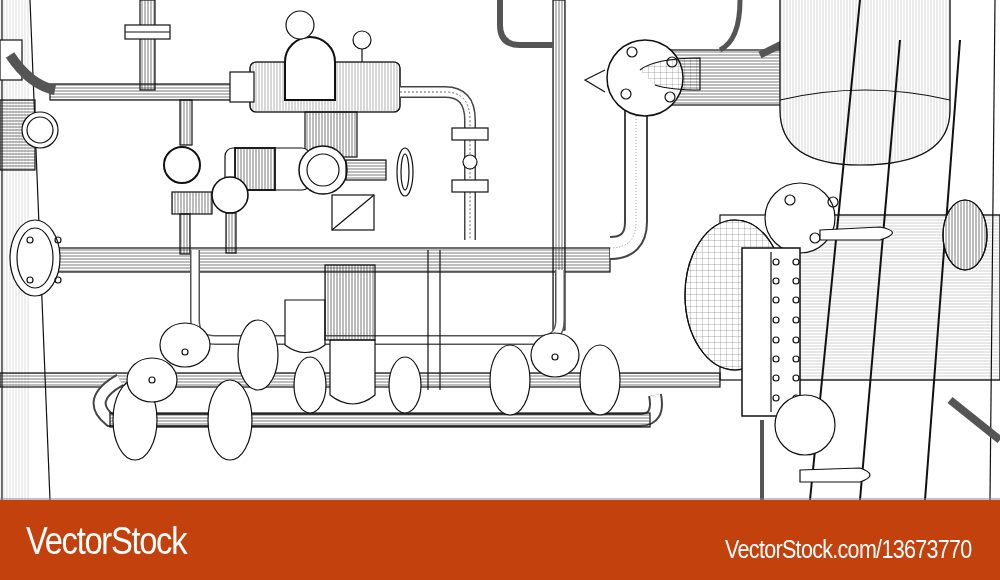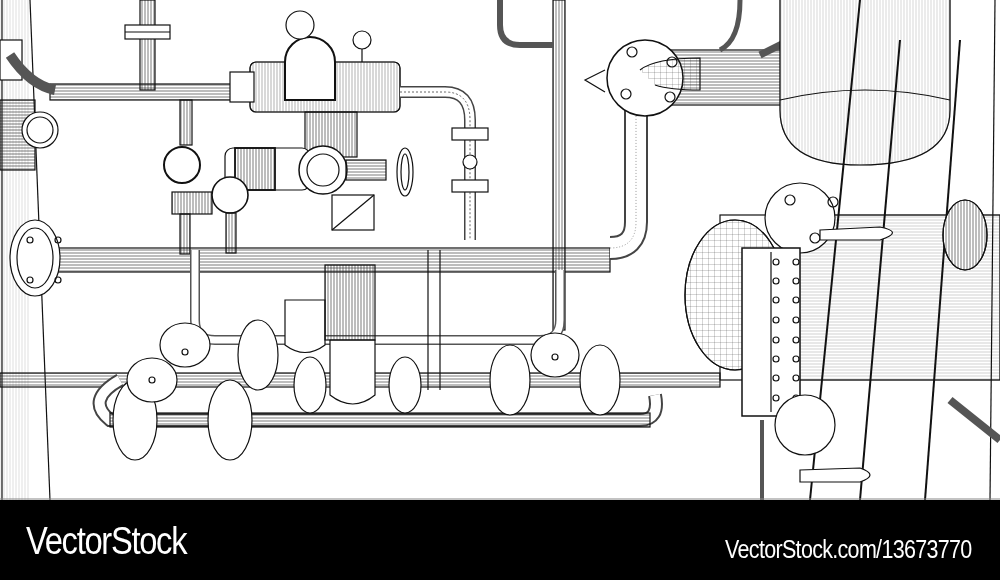--- a/index.html
+++ b/index.html
@@ -1,19 +1,19 @@
 <!DOCTYPE html>
 <html><head>
 <meta charset="utf-8">
 <style>
   html, body { margin: 0; padding: 0; background: #ffffff; }
   body { width: 1000px; height: 580px; overflow: hidden; position: relative; font-family: "Liberation Sans", sans-serif; }
   .illustration { position: absolute; left: 0; top: 0; width: 1000px; height: 500px; background: #ffffff; overflow: hidden; }
   .illustration svg { display: block; }
-  .footer { position: absolute; left: 0; top: 500px; width: 1000px; height: 80px; background: #000000; color: #ffffff; }
+  .footer { position: absolute; left: 0; top: 500px; width: 1000px; height: 80px; background: #c2410c; color: #ffffff; }
   .brand { position: absolute; left: 26px; top: 20px; font-size: 38px; letter-spacing: -1.5px; font-family: "Liberation Sans", sans-serif; transform: scaleX(0.86); transform-origin: left center; }
   .url { position: absolute; right: 28px; top: 35px; font-size: 25px; letter-spacing: -0.8px; font-family: "Liberation Sans", sans-serif; transform: scaleX(0.86); transform-origin: right center; }
 </style>
 </head>
 <body>
 
 <div class="illustration">
 <svg width="1000" height="500" viewBox="0 0 1000 500" xmlns="http://www.w3.org/2000/svg" fill="none" stroke="#111" stroke-width="1.2">
   <defs>
     <pattern id="hatchH" width="4" height="3" patternUnits="userSpaceOnUse">

